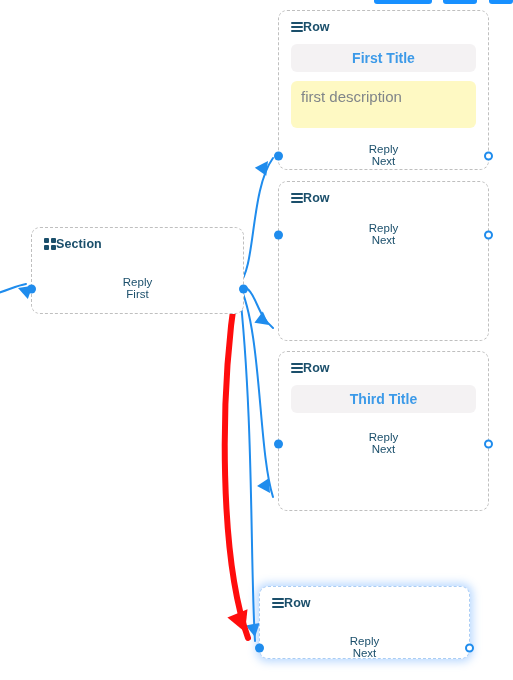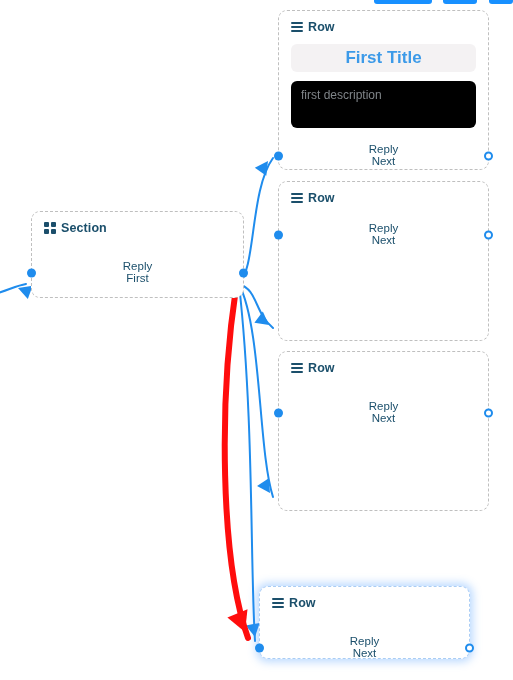--- a/index.html
+++ b/index.html
@@ -43,21 +43,20 @@
     border-radius: 9px;
     padding: 0;
   }
   .node.selected {
     border-color: #aacdf5;
     box-shadow: 0 0 9px 3px rgba(64,150,255,0.35);
   }
   .node-head {
     display: flex;
     align-items: center;
-    gap: 5px;
     padding: 9px 12px 2px 12px;
   }
   .node-title {
     font-size: 12.5px;
     font-weight: bold;
     color: #1b4f6b;
     letter-spacing: .1px;
   }
 
   
@@ -78,31 +77,31 @@
   }
   .ico-grid i { display:block; background: #1b4f6b; border-radius: 1px; }
 
   
   .fields { padding: 8px 12px 0 12px; }
   .fld-title {
     background: #f4f2f3;
     border-radius: 6px;
     height: 28px;
     display: flex; align-items: center; justify-content: center;
-    font-size: 17px;
+    font-size: 14px;
     color: #3c9ae8;
     font-weight: bold;
     margin-bottom: 9px;
   }
   .fld-desc {
-    background: #000000;
+    background: #fef9c3;
     border-radius: 6px;
     height: 47px;
     padding: 7px 10px;
-    font-size: 12px;
+    font-size: 15px;
     color: #808589;
   }
 
   
   .ports {
     position: relative;
     display: flex;
     align-items: center;
     justify-content: space-between;
     padding: 9px 12px 11px 12px;
@@ -156,21 +155,21 @@
         <path d="M 239 284 C 254 420 250 560 255 641" fill="none" stroke="#1f8ced" stroke-width="2" stroke-linecap="round"></path>
         <path d="M 0 0 L -13 -7 L -13 7 Z" fill="#1f8ced" transform="translate(255,637) rotate(80) scale(1)"></path>
       </g>
       <g>
         <path d="M 236 288 C 219 400 220 560 248 638" fill="none" stroke="#ff0d0d" stroke-width="6" stroke-linecap="round"></path>
         <path d="M 0 0 L -13 -7 L -13 7 Z" fill="#ff0d0d" transform="translate(245,632) rotate(68) scale(1.55)"></path>
       </g>
     </svg>
 
   <div id="nodes-layer">
-      <div class="node" style="left: 31px; top: 211px; width: 213px; height: 87px;">
+      <div class="node" style="left: 31px; top: 227px; width: 213px; height: 87px;">
         <div class="node-head">
           <span class="ico-grid">
             <i></i>
             <i></i>
             <i></i>
             <i></i>
           </span>
           <span class="node-title">Section</span>
         </div>
         <div class="ports" style="margin-top: 14px;">
@@ -219,20 +218,21 @@
       <div class="node" style="left: 278px; top: 351px; width: 211px; height: 160px;">
         <div class="node-head">
           <span class="ico-ham">
             <i></i>
             <i></i>
             <i></i>
           </span>
           <span class="node-title">Row</span>
         </div>
         <div class="fields">
+          <div class="fld-title">Third Title</div>
         </div>
         <div class="ports" style="margin-top: 6px;">
           <span class="port-dot in filled"></span>
           <span class="port-label">Reply</span>
           <span class="port-label">Next</span>
           <span class="port-dot out hollow"></span>
         </div>
       </div>
       <div class="node selected" style="left: 259px; top: 586px; width: 211px; height: 73px;">
         <div class="node-head">

